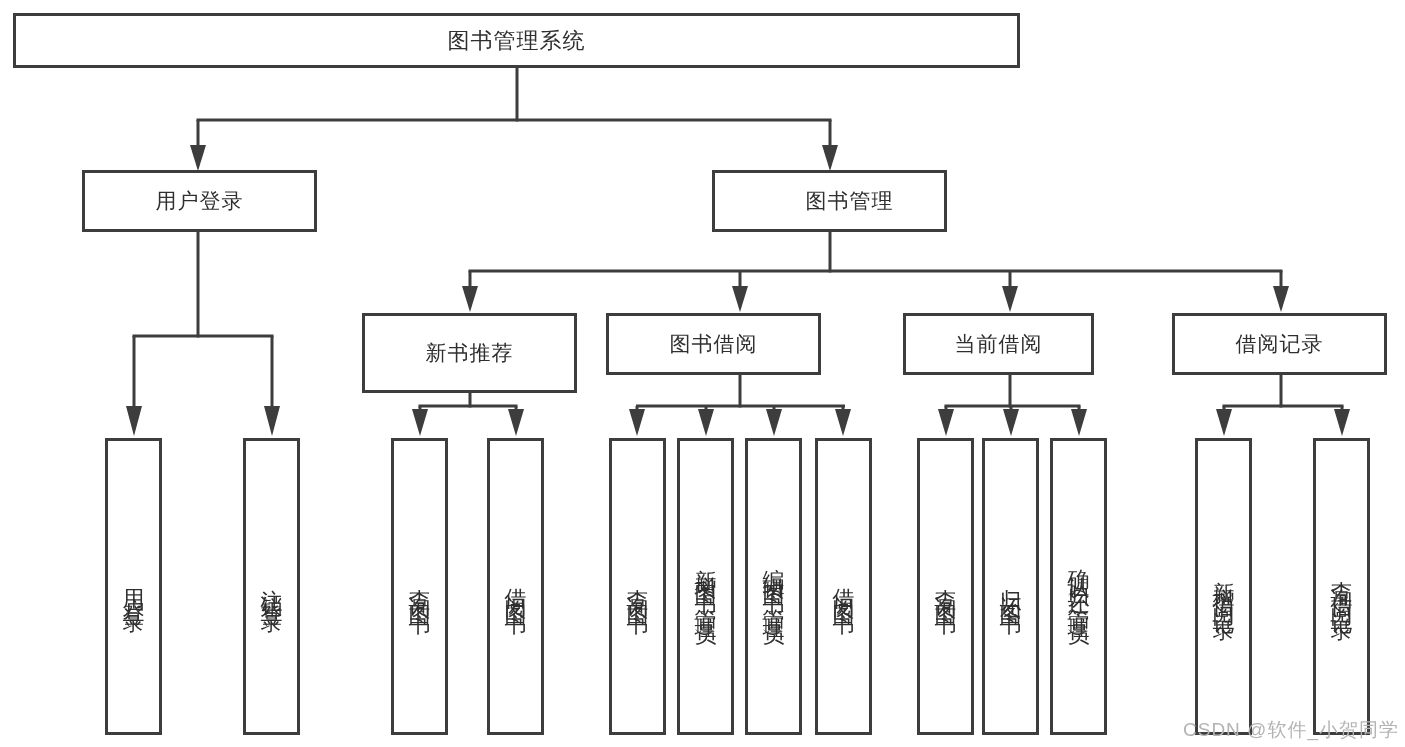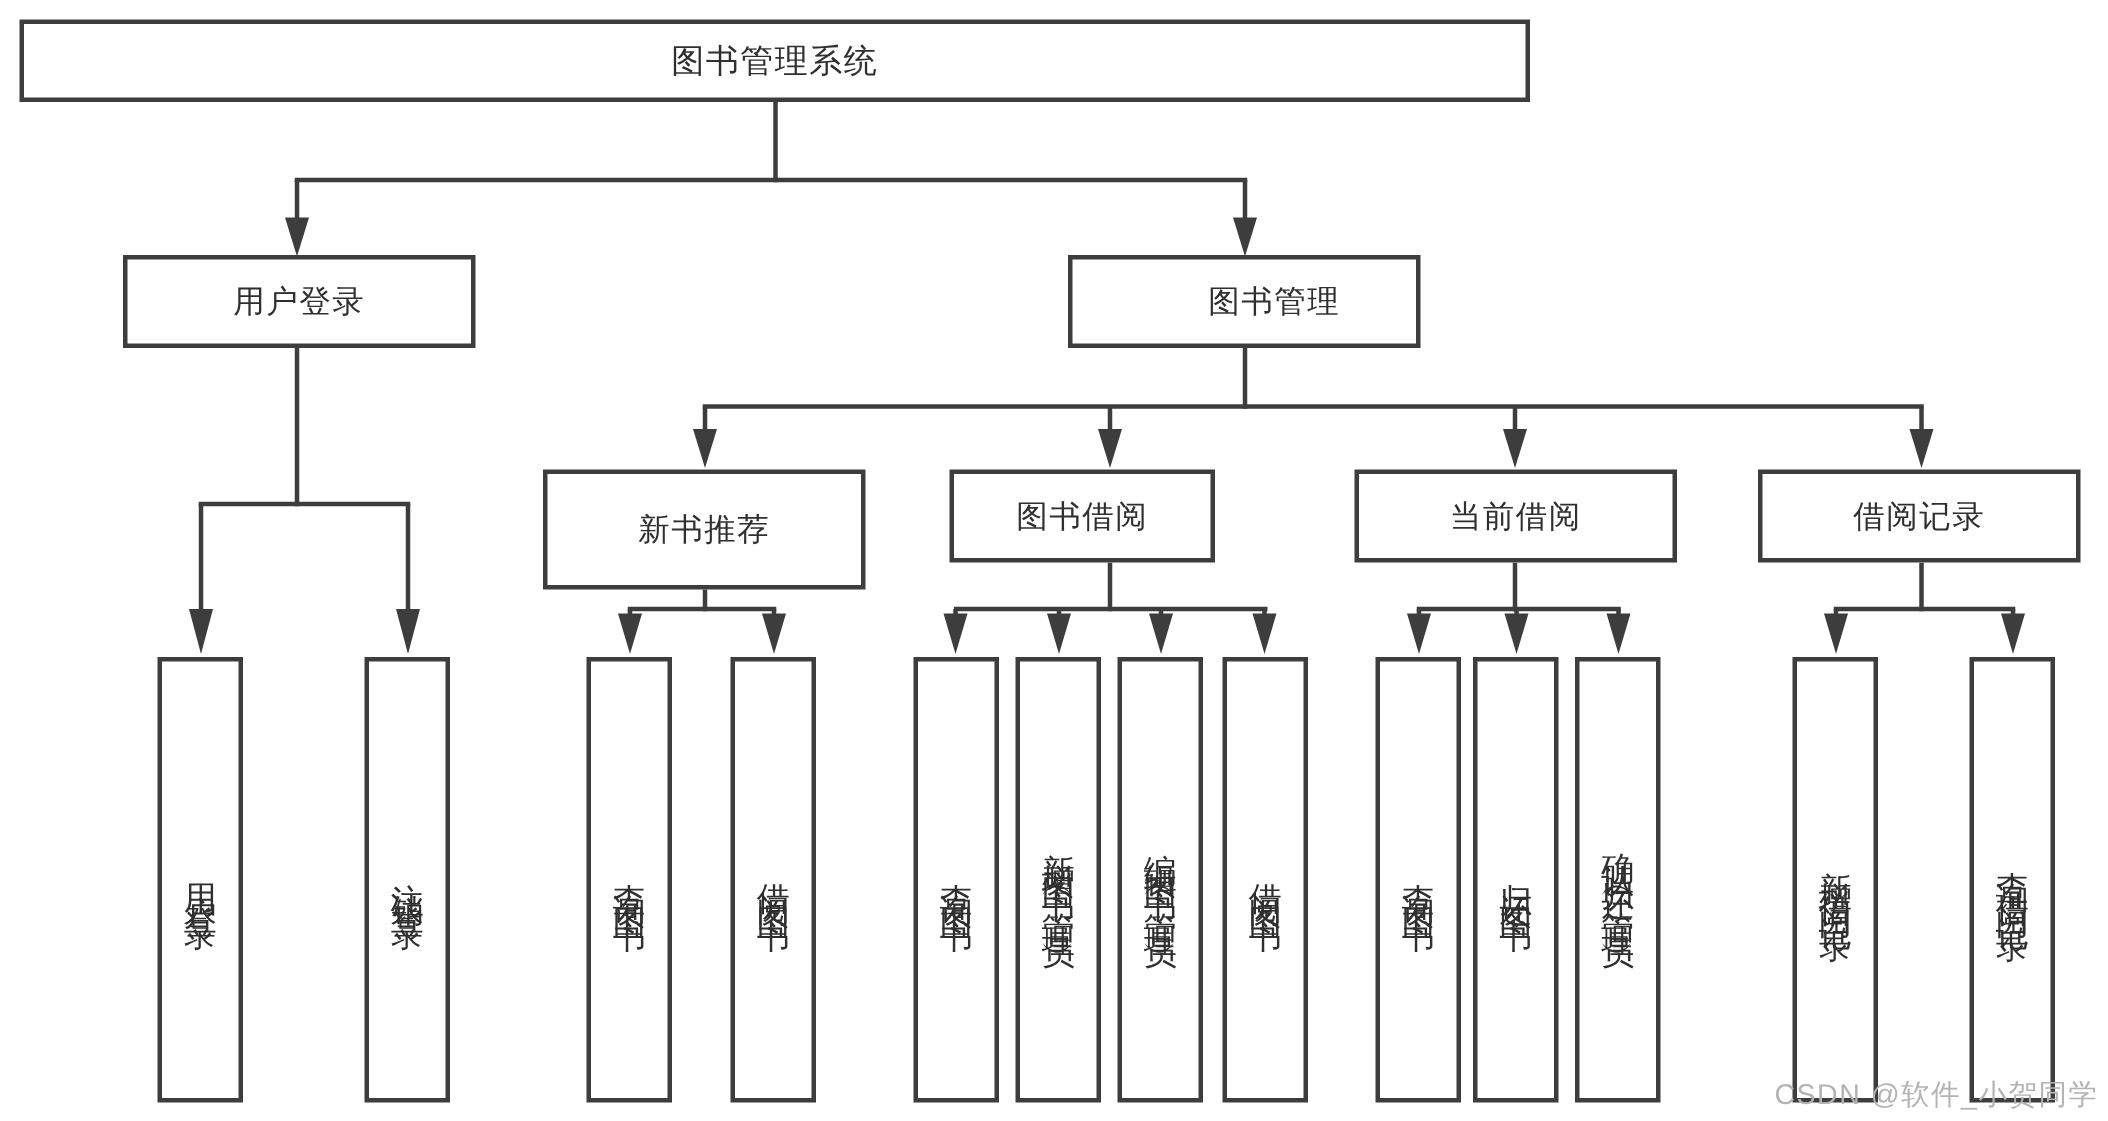--- a/index.html
+++ b/index.html
@@ -138,24 +138,24 @@
   <div class="node hbox" style="left:82px; top:170px; width:235px; height:62px;">
     <span>用户登录</span>
   </div>
   <div class="node hbox" style="left:712px; top:170px; width:235px; height:62px;padding-left:40px;">
     <span>图书管理</span>
   </div>
 
   <div class="node hbox" style="left:362px; top:313px; width:215px; height:80px;">
     <span>新书推荐</span>
   </div>
-  <div class="node hbox" style="left:633px; top:313px; width:177px; height:62px;">
+  <div class="node hbox" style="left:606px; top:313px; width:215px; height:62px;">
     <span>图书借阅</span>
   </div>
-  <div class="node hbox" style="left:903px; top:313px; width:215px; height:62px;align-items:center;">
+  <div class="node hbox" style="left:903px; top:313px; width:191px; height:62px;align-items:center;">
     <span>当前借阅</span>
   </div>
   <div class="node hbox" style="left:1172px; top:313px; width:215px; height:62px;">
     <span>借阅记录</span>
   </div>
 
   <div class="node vbox" style="left:105px; top:438px; width:57px; height:297px;">
     <span>用户登录</span>
   </div>
   <div class="node vbox" style="left:243px; top:438px; width:57px; height:297px;">

